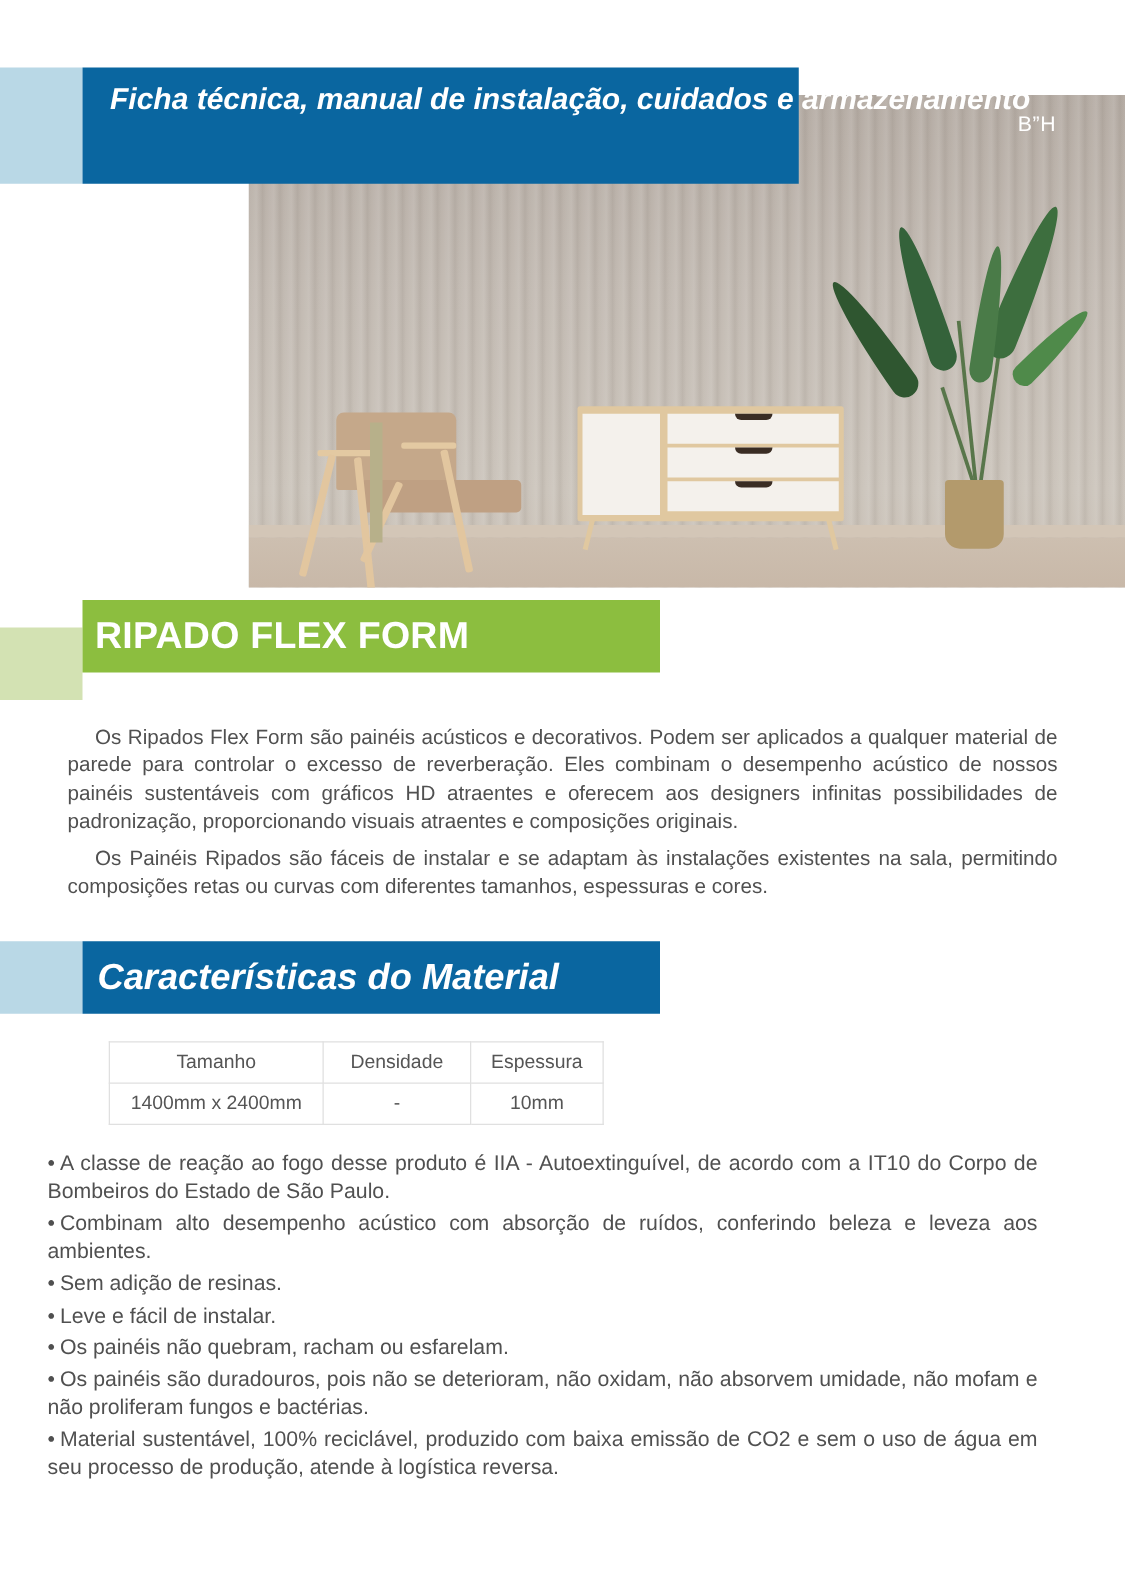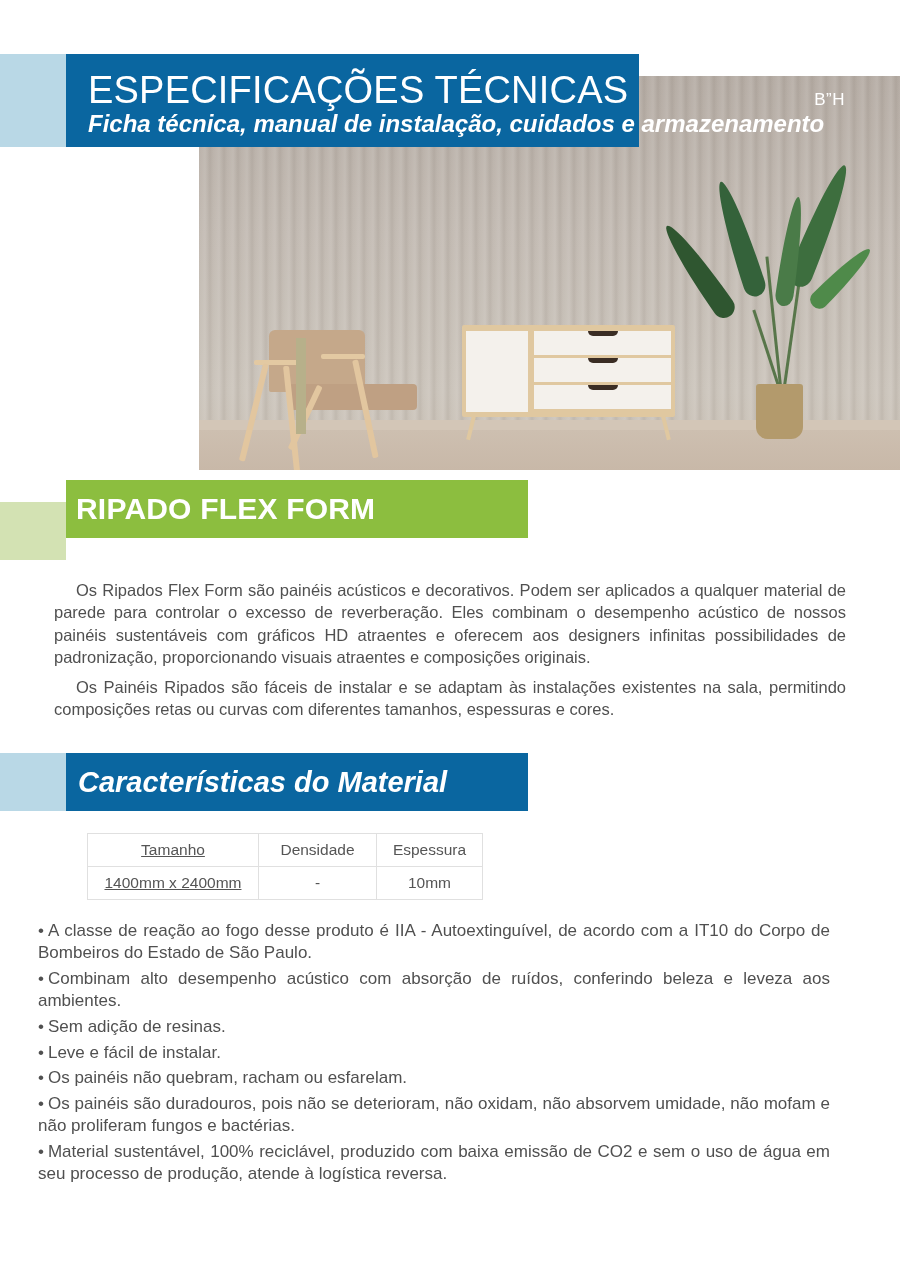--- a/index.html
+++ b/index.html
@@ -51,35 +51,34 @@
     .blue-bar { top: 753px; height: 58px; background: #0a66a0; padding-left: 12px; }
     .blue-title { font-size: 29px; font-style: italic; line-height: 58px; }
 
     
     .intro { position: absolute; left: 54px; top: 579px; width: 792px; font-size: 16.5px; line-height: 22.4px; text-align: justify; color: #505050; }
     .intro p { text-indent: 22px; margin-bottom: 7px; }
 
     
     .spec-table { position: absolute; left: 87px; top: 833px; border-collapse: collapse; font-size: 15.5px; color: #555555; }
     .spec-table th, .spec-table td { border: 1.5px solid #e0e0e0; font-weight: normal; text-align: center; height: 33px; padding: 0 8px; }
-    .spec-table th:nth-child(1), .spec-table td:nth-child(1) { width: 171px; text-decoration: underline; }
+    .spec-table th:nth-child(1), .spec-table td:nth-child(1) { width: 171px; }
     .spec-table th:nth-child(2), .spec-table td:nth-child(2) { width: 118px; }
     .spec-table th:nth-child(3), .spec-table td:nth-child(3) { width: 106px; }
 
     
     .bullets { position: absolute; left: 38px; top: 920px; width: 792px; font-size: 17px; line-height: 22.4px; text-align: justify; color: #505050; list-style: none; }
     .bullets li { margin-bottom: 3.2px; }
     .bullets li .dot { margin-right: 4px; }
   </style>
 </head>
 <body>
 
 <div class="hdr-accent"></div>
 <div class="hdr-box">
-  <h1 class="hdr-title">ESPECIFICAÇÕES TÉCNICAS</h1>
   <div class="hdr-sub">Ficha técnica, manual de instalação, cuidados  e armazenamento</div>
 </div>
 
 <div class="photo">
   <div class="baseboard"></div>
   <div class="floor"></div>
   <div class="brand">B”H</div>
 
   <div>
     <div class="chair-back"></div>

